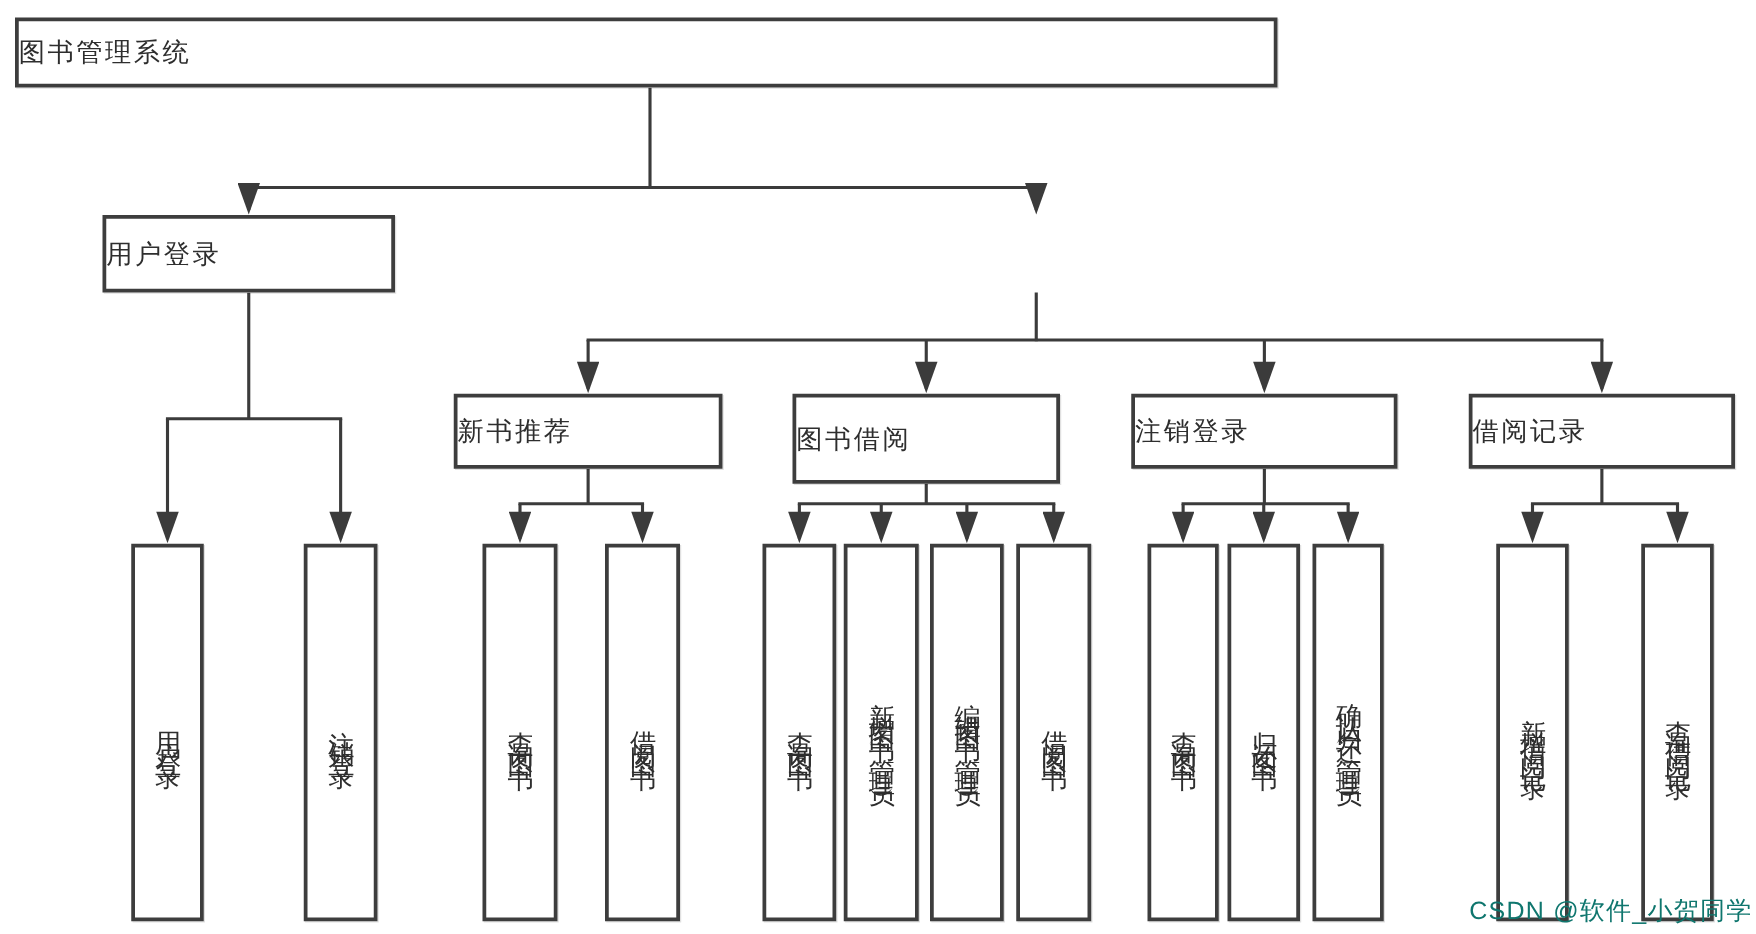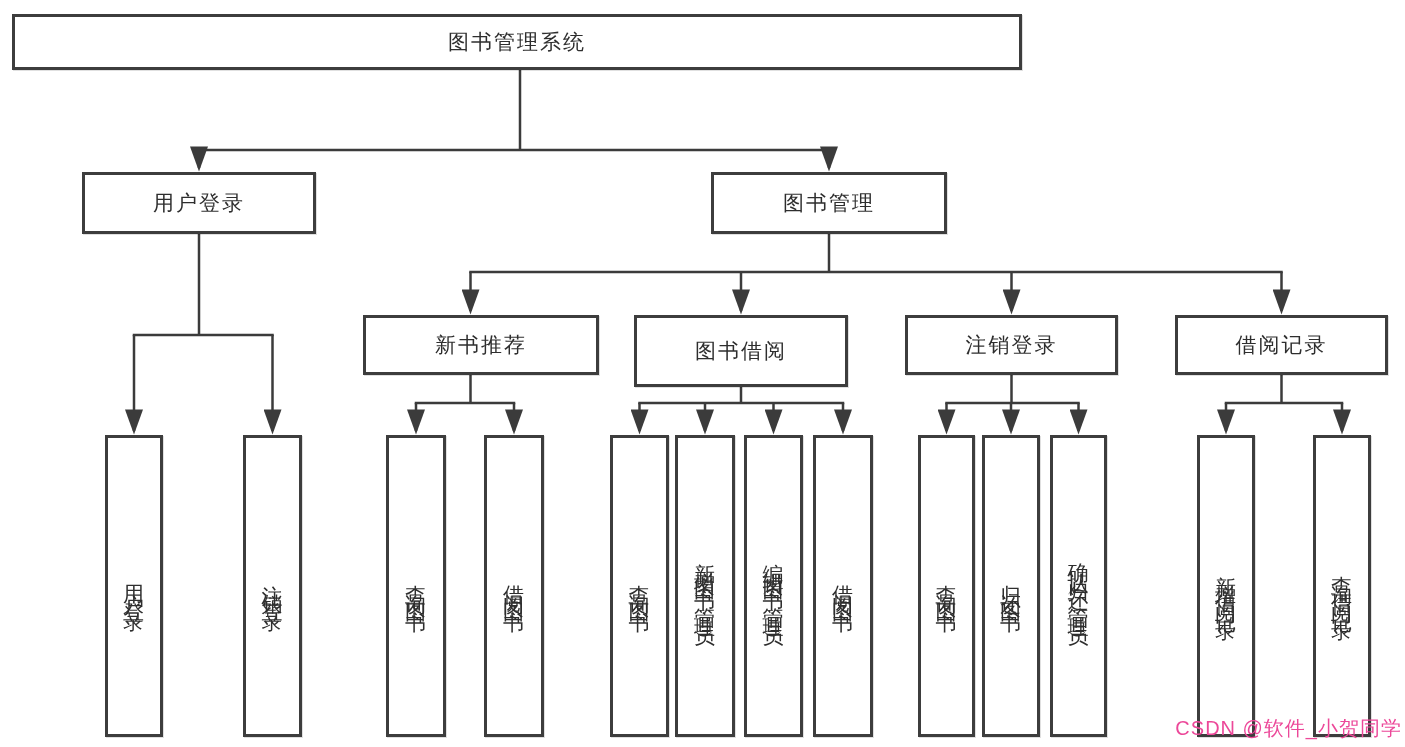--- a/index.html
+++ b/index.html
@@ -20,21 +20,21 @@
     stroke: #3b3b3b;
     stroke-width: 2.5;
   }
   .hnode {
     position: absolute;
     box-sizing: border-box;
     border: 3px solid #3d3d3d;
     background: #ffffff;
     display: flex;
     align-items: center;
-    justify-content: center;
+    justify-content: flex-start;
     font-size: 21px;
     letter-spacing: 2px;
     color: #2e2e2e;
     box-shadow: 1px 1px 0 rgba(0,0,0,0.12);
   }
   .root-node {
     left: 12px; top: 14px;
     width: 1010px; height: 56px;
   }
   .leaf {
@@ -57,21 +57,21 @@
     line-height: 1;
     letter-spacing: 9px;
     color: #2e2e2e;
   }
   .watermark {
     position: absolute;
     right: 3px;
     top: 715px;
     font-size: 20px;
     letter-spacing: 1px;
-    color: #ec4899;
+    color: #0f766e;
     z-index: 5;
   }
 </style>
 </head>
 <body>
 
 <div class="canvas">
 
   <svg class="wires" viewBox="0 0 1405 747" aria-hidden="true">
     <defs>
@@ -121,25 +121,22 @@
     <line x1="1342" y1="403" x2="1342" y2="431" marker-end="url(#arw)"></line>
   </svg>
 
   <div class="hnode root-node">
     <span>图书管理系统</span>
   </div>
 
   <div class="hnode" style="left:82px;top:172px;width:234px;height:62px">
     <span>用户登录</span>
   </div>
-  <div class="hnode" style="left:711px;top:172px;width:236px;height:62px">
-    <span>图书管理</span>
-  </div>
 
-  <div class="hnode" style="left:363px;top:315px;width:236px;height:60px">
+  <div class="hnode" style="left:363px;top:315px;width:215px;height:60px">
     <span>新书推荐</span>
   </div>
   <div class="hnode" style="left:634px;top:315px;width:214px;height:72px">
     <span>图书借阅</span>
   </div>
   <div class="hnode" style="left:905px;top:315px;width:213px;height:60px">
     <span>注销登录</span>
   </div>
   <div class="hnode" style="left:1175px;top:315px;width:213px;height:60px">
     <span>借阅记录</span>

